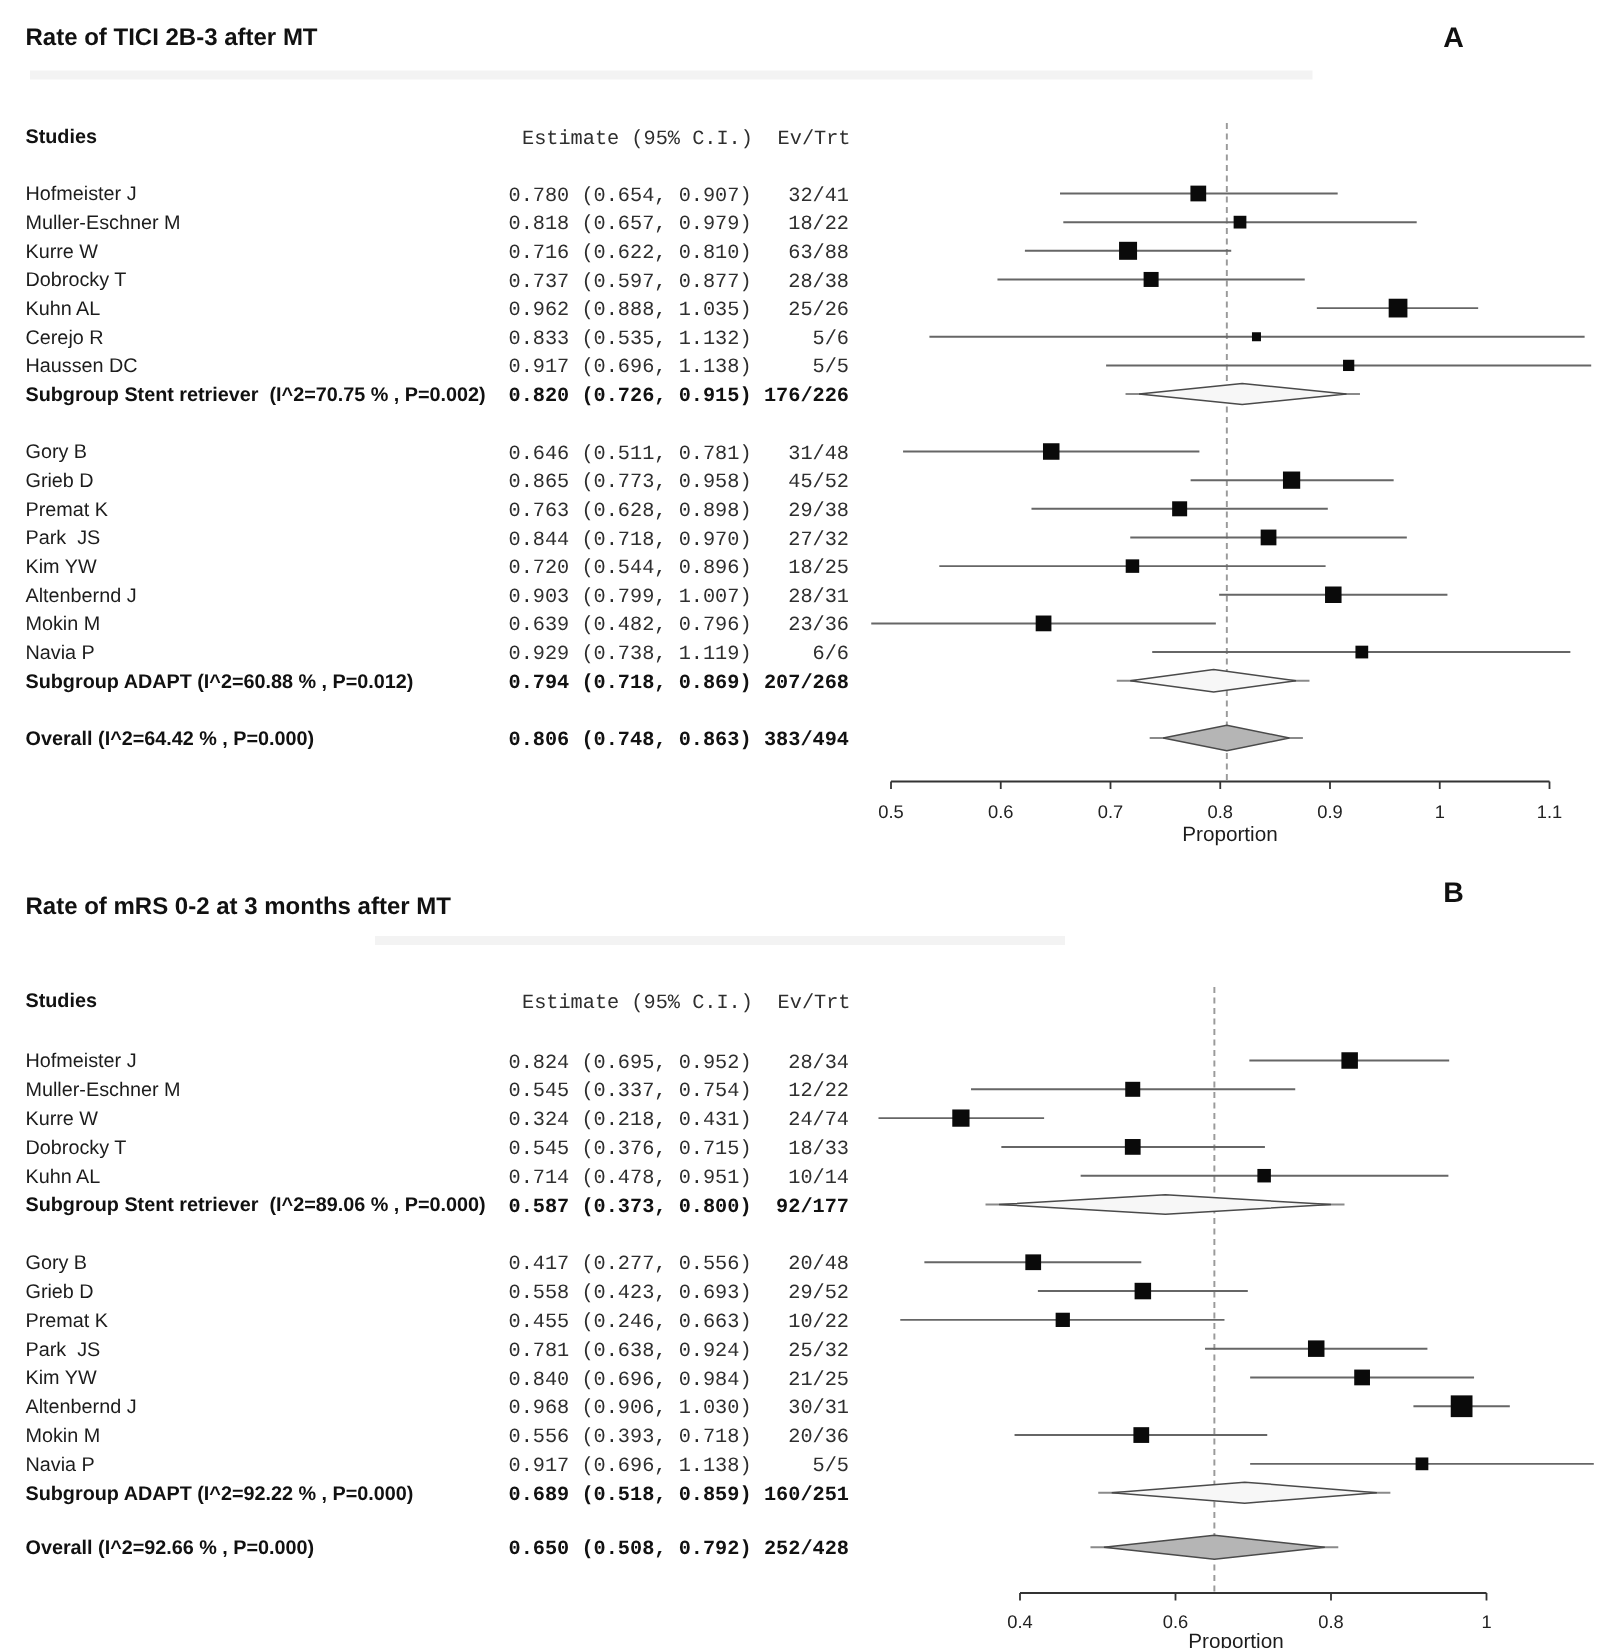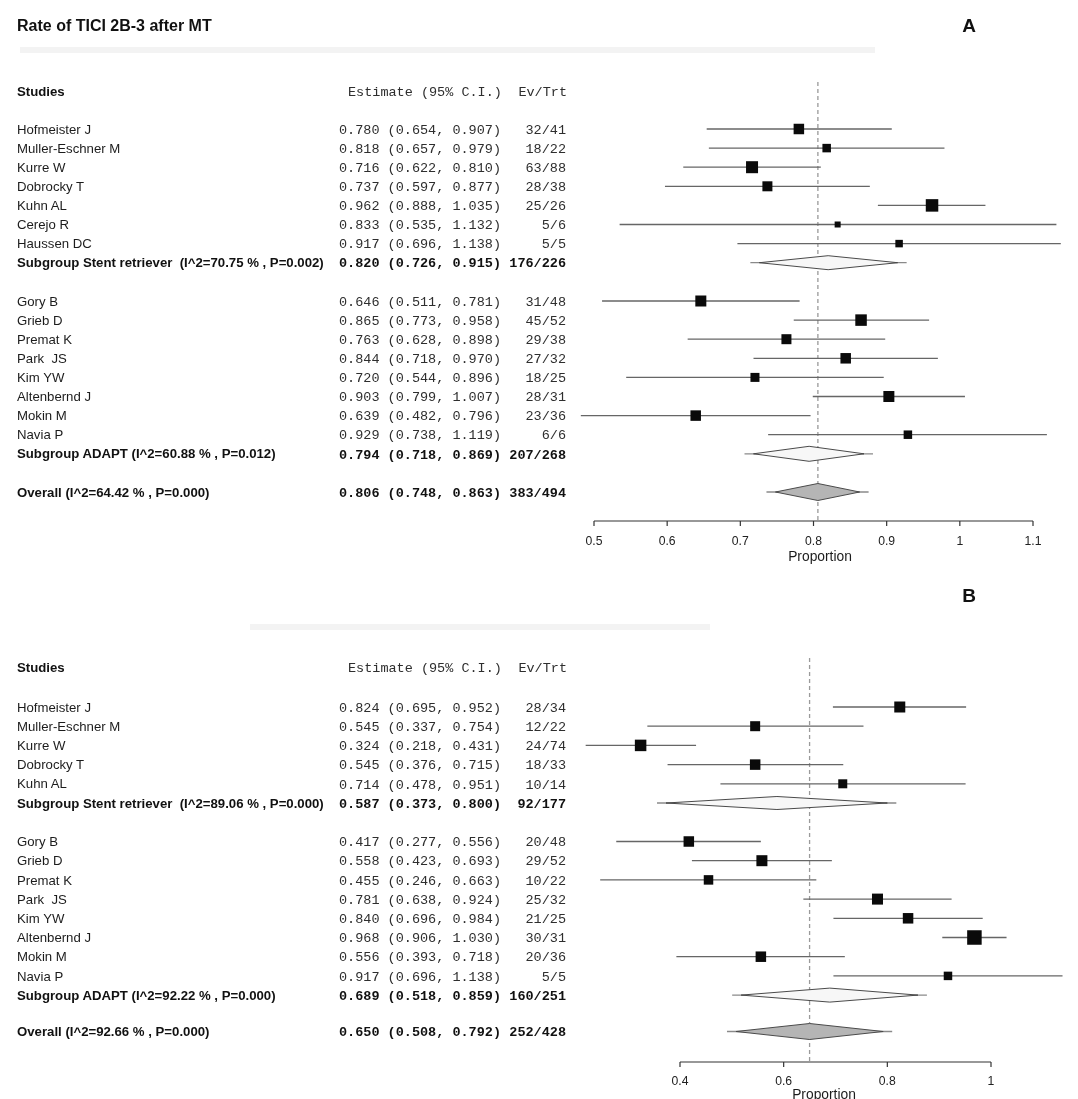--- a/index.html
+++ b/index.html
@@ -17,20 +17,21 @@
   text.hdr{font-family:"Liberation Sans",sans-serif;font-size:13.2px;font-weight:700;fill:#111;}
   text.tick{font-family:"Liberation Sans",sans-serif;font-size:12.2px;fill:#222;}
   text.xlab{font-family:"Liberation Sans",sans-serif;font-size:13.8px;fill:#1c1c1c;}
 </style>
 </head>
 <body>
 
 <div class="page">
   <div class="panel-title" style="top:17px">Rate of TICI 2B-3 after MT</div>
   <div class="panel-letter" style="top:15px">A</div>
+  <div class="panel-title" style="top:596px">Rate of mRS 0-2 at 3 months after MT</div>
   <div class="panel-letter" style="top:585px">B</div>
   <svg id="fig" width="1078" height="1099" viewBox="0 0 1078 1099">
       <rect x="20" y="47" width="855" height="6" fill="#f3f3f3"></rect>
       <line x1="817.89" y1="82" x2="817.89" y2="521" stroke="#9a9a9a" stroke-width="1.3" stroke-dasharray="4 3"></line>
       <text x="17" y="91" class="hdr" text-anchor="start" dy="0.35em" xml:space="preserve" style="white-space: pre;">Studies</text>
       <text x="348" y="91" class="mono" text-anchor="start" dy="0.35em" xml:space="preserve" style="white-space: pre;">Estimate (95% C.I.)</text>
       <text x="567" y="91" class="mono" text-anchor="end" dy="0.35em" xml:space="preserve" style="white-space: pre;">Ev/Trt</text>
       <line x1="706.6766666666666" y1="129" x2="891.7883333333333" y2="129" stroke="#666666" stroke-width="1.3"></line>
       <rect x="793.6166666666667" y="123.75" width="10.5" height="10.5" fill="#0a0a0a"></rect>
       <text x="17" y="129" class="study" text-anchor="start" dy="0.35em" xml:space="preserve" style="white-space: pre;">Hofmeister J</text>

